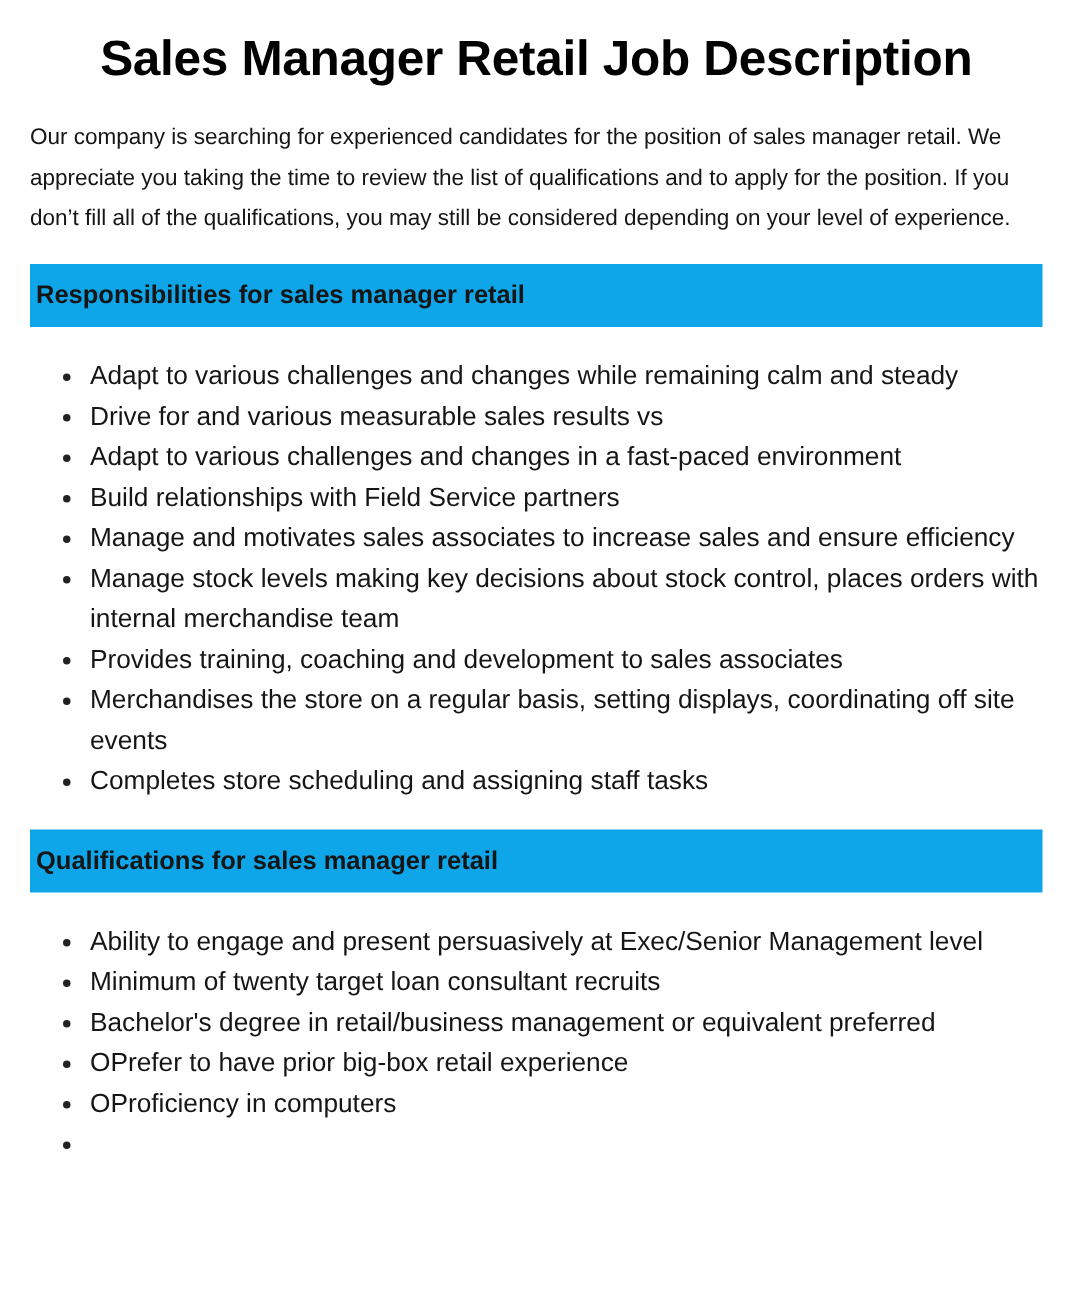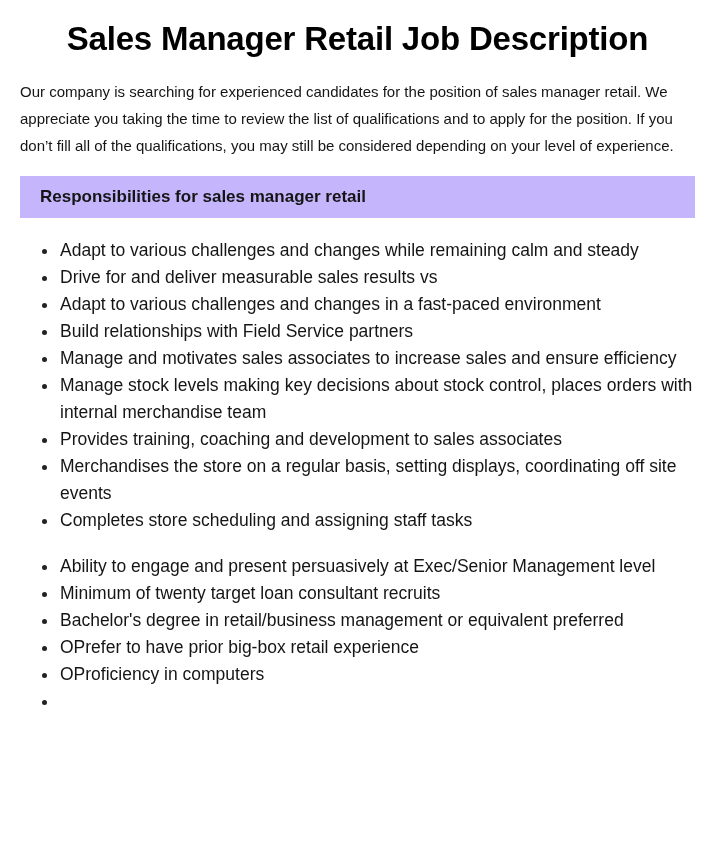--- a/index.html
+++ b/index.html
@@ -13,24 +13,24 @@
       margin: 16px; padding-top: 2px;
       font-size: 33px; font-weight: 700; text-align: center;
       line-height: 42px; letter-spacing: -0.2px; color: #000;
     }
     .intro {
       margin: 18px 0 0 0;
       font-size: 15px; line-height: 27px; color: #151515;
     }
     .section-header {
       margin-top: 17px;
-      background: #c4b5fd;
+      background: #0ea5e9;
       height: 42px;
       display: flex; align-items: center;
-      padding-left: 20px;
+      padding-left: 4px;
       font-size: 17px; font-weight: 700; color: #151515;
     }
     ul.items {
       margin: 19px 0 0 0; padding: 0 0 0 40px;
       list-style: none;
     }
     ul.items li {
       position: relative;
       font-size: 17.5px; line-height: 27px; color: #151515;
       padding-right: 0;
@@ -45,32 +45,33 @@
 <body>
 
 <div class="page">
   <h1>Sales Manager Retail Job Description</h1>
   <p class="intro">Our company is searching for experienced candidates for the position of sales manager retail. We appreciate you taking the time to review the list of qualifications and to apply for the position. If you don’t fill all of the qualifications, you may still be considered depending on your level of experience.</p>
 
   <div>
     <div class="section-header">Responsibilities for sales manager retail</div>
     <ul class="items">
       <li><span class="bullet"></span><span>Adapt to various challenges and changes while remaining calm and steady</span></li>
-      <li><span class="bullet"></span><span>Drive for and deliver measurable sales results vs</span></li>
+      <li><span class="bullet"></span><span>Drive for and various measurable sales results vs</span></li>
       <li><span class="bullet"></span><span>Adapt to various challenges and changes in a fast-paced environment</span></li>
       <li><span class="bullet"></span><span>Build relationships with Field Service partners</span></li>
       <li><span class="bullet"></span><span>Manage and motivates sales associates to increase sales and ensure efficiency</span></li>
       <li><span class="bullet"></span><span>Manage stock levels making key decisions about stock control, places orders with internal merchandise team</span></li>
       <li><span class="bullet"></span><span>Provides training, coaching and development to sales associates</span></li>
       <li><span class="bullet"></span><span>Merchandises the store on a regular basis, setting displays, coordinating off site events</span></li>
       <li><span class="bullet"></span><span>Completes store scheduling and assigning staff tasks</span></li>
     </ul>
   </div>
 
   <div class="section-2">
+    <div class="section-header">Qualifications for sales manager retail</div>
     <ul class="items">
       <li><span class="bullet"></span><span>Ability to engage and present persuasively at Exec/Senior Management level</span></li>
       <li><span class="bullet"></span><span>Minimum of twenty target loan consultant recruits</span></li>
       <li><span class="bullet"></span><span>Bachelor's degree in retail/business management or equivalent preferred</span></li>
       <li><span class="bullet"></span><span>OPrefer to have prior big-box retail experience</span></li>
       <li><span class="bullet"></span><span>OProficiency in computers</span></li>
       <li><span class="bullet"></span></li>
     </ul>
   </div>
 </div>

